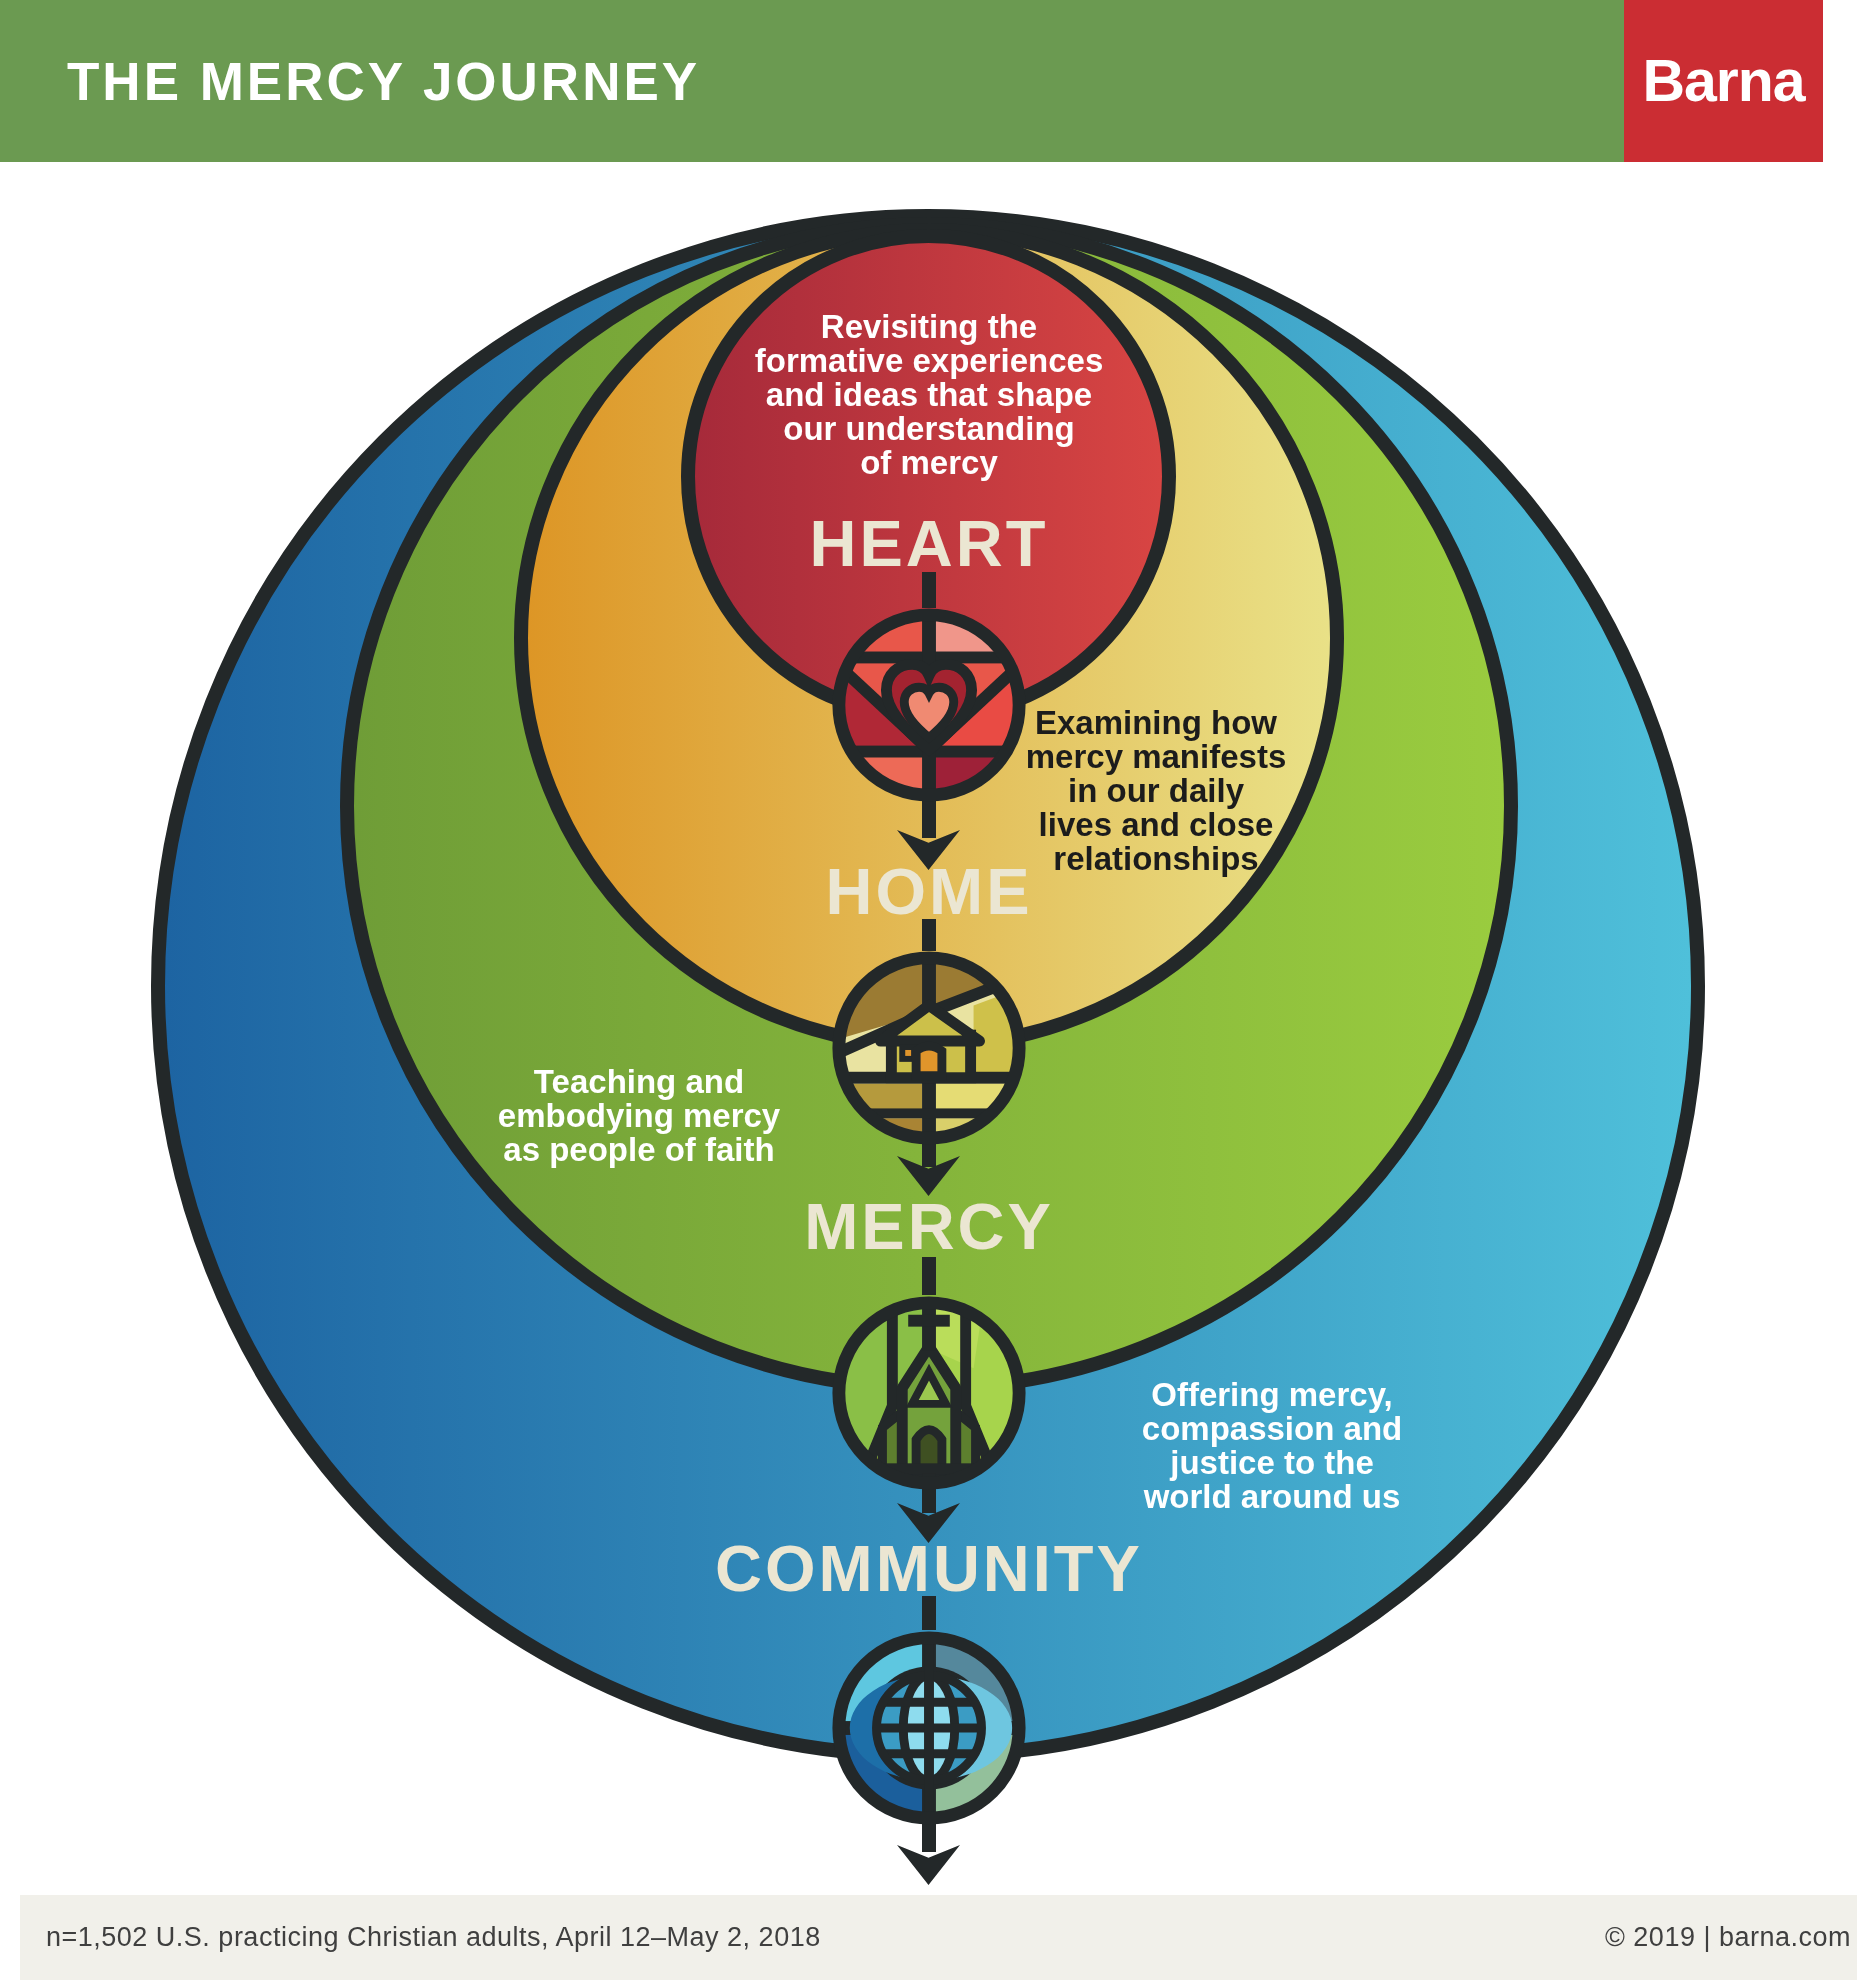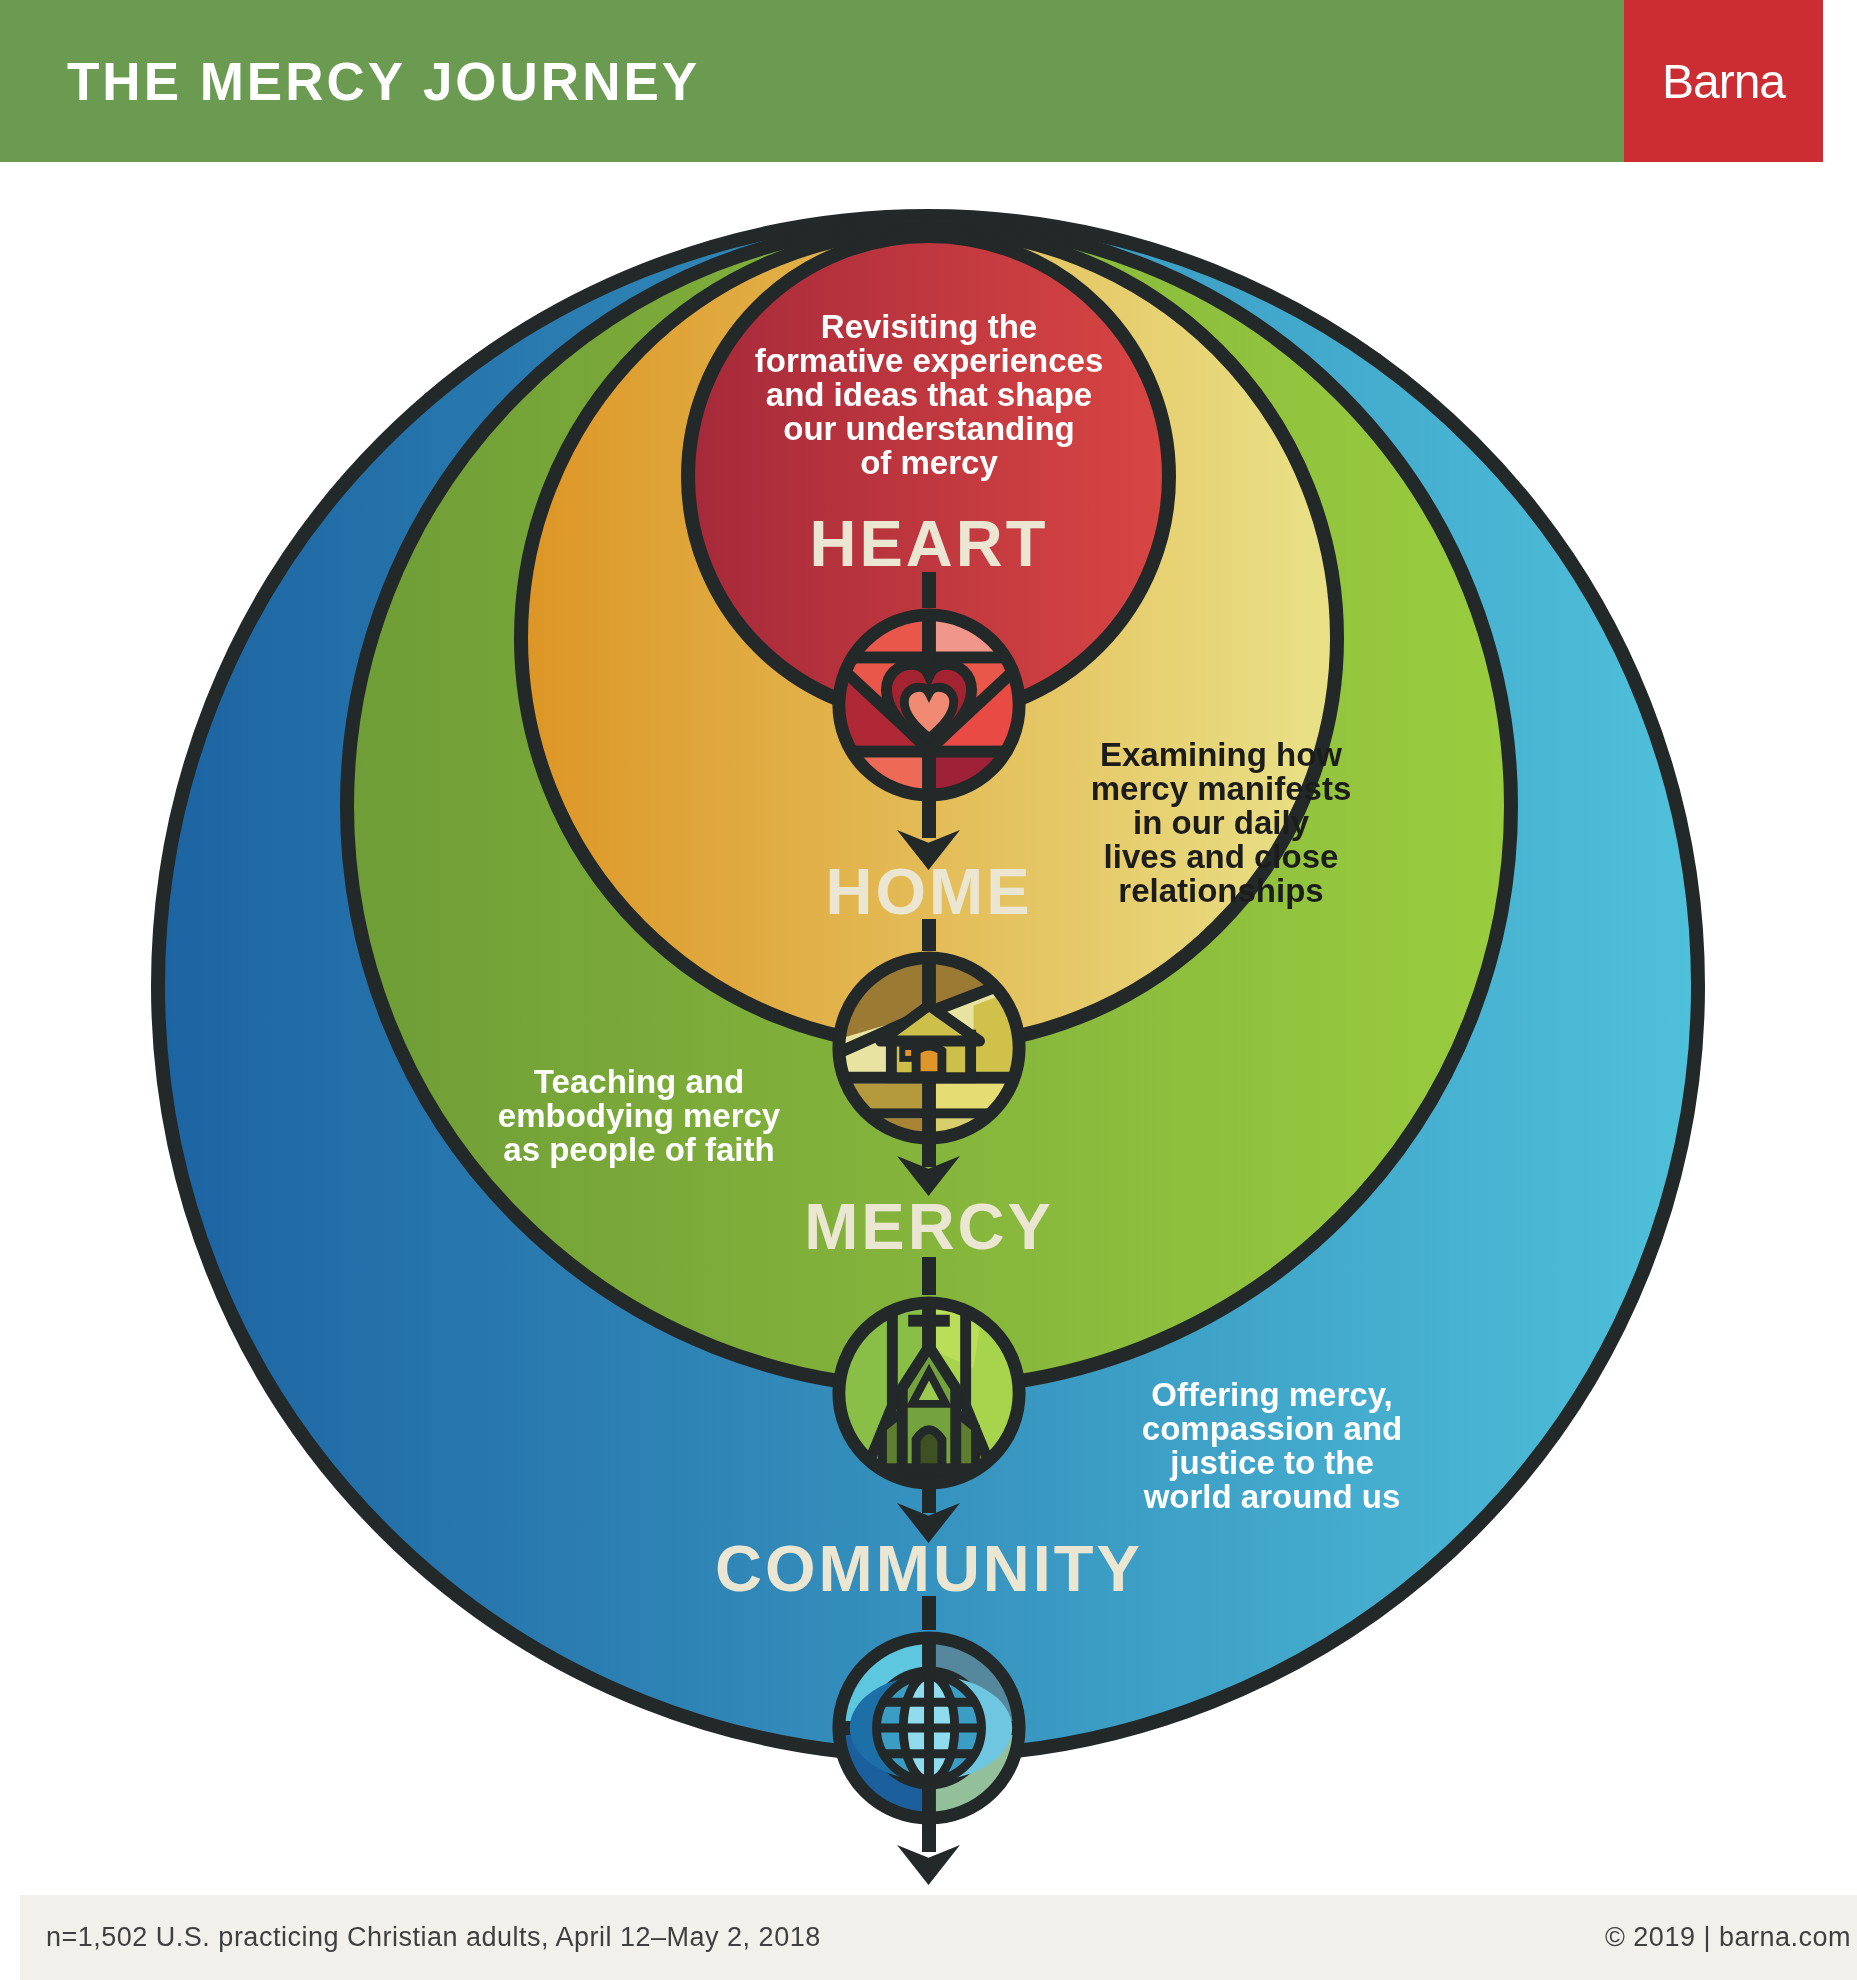--- a/index.html
+++ b/index.html
@@ -13,21 +13,21 @@
     background:#6b9a51;display:flex;align-items:center;
   }
   #page-title{
     margin:0 0 0 67px;color:#ffffff;font-size:53px;font-weight:bold;
     letter-spacing:3px;
   }
   #brand-box{
     position:absolute;right:0;top:0;width:199px;height:162px;background:#cb2d33;
     display:flex;align-items:center;justify-content:center;
   }
-  #brand-box span{color:#ffffff;font-size:48px;font-weight:normal;letter-spacing:-1px;}
+  #brand-box span{color:#ffffff;font-size:59px;font-weight:bold;letter-spacing:-1px;}
   
   .ring{position:absolute;border-radius:50%;border:14px solid #232829;box-sizing:border-box;}
   #circle-community{left:151px;top:209px;width:1554px;height:1554px;
     background:linear-gradient(90deg,#1d64a2,#4fc0da);}
   #circle-church{left:340px;top:217px;width:1178px;height:1178px;
     background:linear-gradient(90deg,#6f9d37,#9acc3f);}
   #circle-home{left:514px;top:223px;width:830px;height:830px;
     background:linear-gradient(90deg,#dd9626,#e9e187);}
   #circle-heart{left:681px;top:229px;width:495px;height:495px;
     background:linear-gradient(90deg,#a62a3a,#d84543);}
@@ -72,21 +72,21 @@
   <div class="ring" id="circle-community"></div>
   <div class="ring" id="circle-church"></div>
   <div class="ring" id="circle-home"></div>
   <div class="ring" id="circle-heart"></div>
 
   <div class="desc light" style="left:929px;top:310px;">Revisiting the
 formative experiences
 and ideas that shape
 our understanding
 of mercy</div>
-  <div class="desc dark" style="left:1221px;top:706px;margin-top:32px;">Examining how
+  <div class="desc dark" style="left:1156px;top:706px;">Examining how
 mercy manifests
 in our daily
 lives and close
 relationships</div>
   <div class="desc light" style="left:639px;top:1065px;">Teaching and
 embodying mercy
 as people of faith</div>
   <div class="desc light" style="left:1272px;top:1378px;">Offering mercy,
 compassion and
 justice to the

